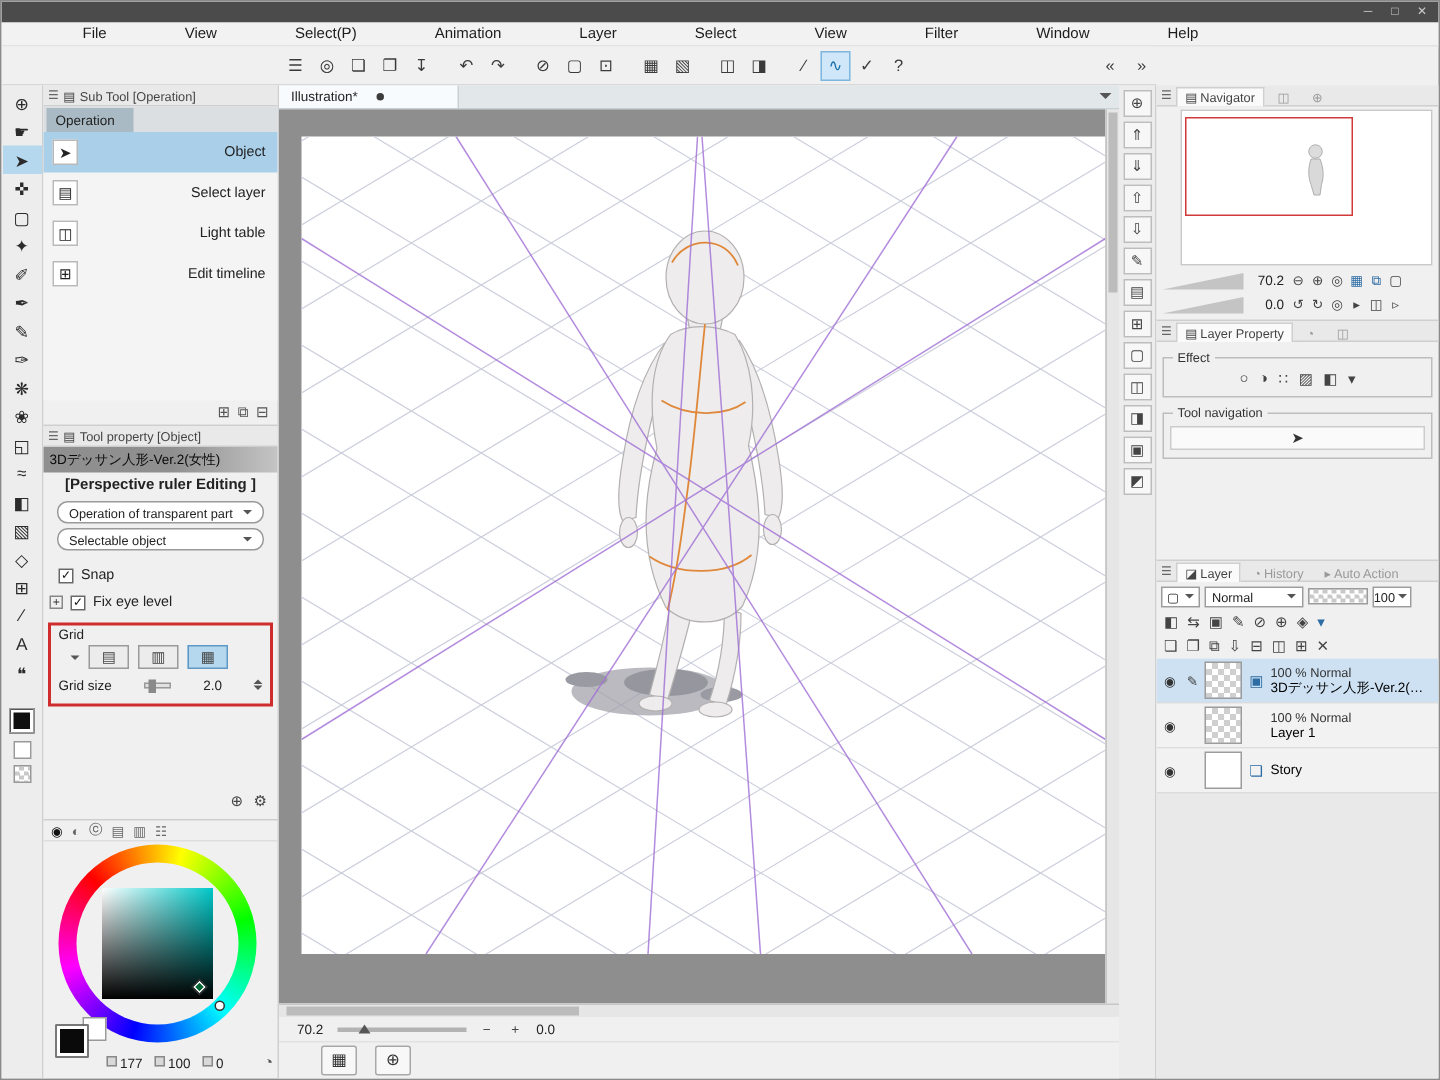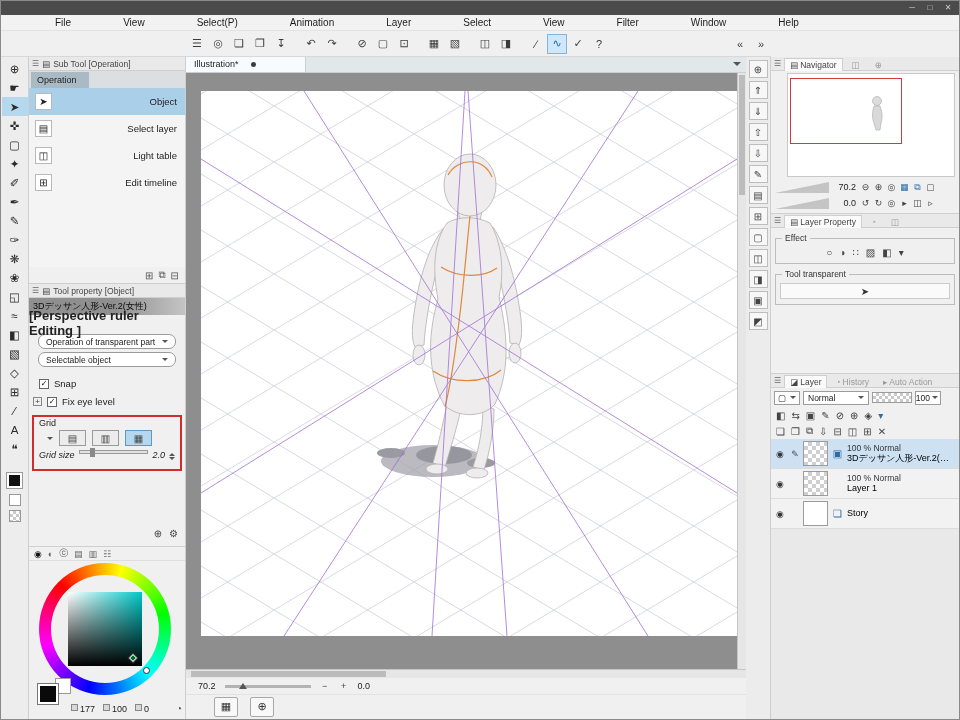--- a/index.html
+++ b/index.html
@@ -43,34 +43,34 @@
   .sub-list{flex:1;background:#f4f4f4;}
   .sub-item{height:27px;display:flex;align-items:center;padding:0 8px 0 6px;font-size:9.5px;}
   .sub-item .sicon{width:17px;height:17px;border:1px solid #b9b9b9;background:#fff;display:flex;align-items:center;justify-content:center;font-size:10px;}
   .sub-item .slabel{margin-left:auto;}
   .sub-item.selected{background:#a9cfe9;}
   .sub-foot{height:16px;display:flex;justify-content:flex-end;gap:5px;padding-right:6px;align-items:center;font-size:10px;color:#555;}
 
   
   .toolprop{position:absolute;left:28px;top:282px;width:157px;height:263px;background:#f0f0f0;border-right:1px solid #cfcfcf;border-top:1px solid #cfcfcf;}
   .tp-title{height:17px;background:linear-gradient(90deg,#8f8f8f 0 55%,#c4c4c4);display:flex;align-items:center;padding:0 4px;font-size:9px;color:#0a0a0a;white-space:nowrap;overflow:hidden;}
-  .tp-mode{height:16px;display:flex;align-items:center;justify-content:center;font-weight:bold;font-size:13px;}
+  .tp-mode{height:16px;display:flex;align-items:center;justify-content:center;font-weight:bold;font-size:10px;}
   .tp-select{width:138px;height:15px;margin:3px auto 0;background:#fff;border:1px solid #9a9a9a;border-radius:7px;display:flex;align-items:center;padding:0 7px;font-size:8.5px;white-space:nowrap;}
   .tp-select::after{content:"";width:0;height:0;border:3px solid transparent;border-top-color:#555;margin-left:auto;margin-top:3px;}
   .tp-check{display:flex;align-items:center;gap:5px;padding-left:10px;margin-top:11px;font-size:9.5px;}
   .tp-check.second{margin-top:7px;padding-left:4px;}
   .chk{width:10px;height:10px;border:1px solid #666;background:#fff;display:flex;align-items:center;justify-content:center;font-size:8px;color:#111;}
   .plusbox{width:9px;height:9px;border:1px solid #888;display:flex;align-items:center;justify-content:center;font-size:8px;color:#333;}
   .grid-box{margin:8px 3px 0;border:2px solid #cf2d2d;padding:1px 5px 6px;}
   .grid-label{font-size:9px;}
   .grid-btn-row{display:flex;align-items:center;gap:6px;margin:2px 0 4px 8px;}
   .grid-caret{width:0;height:0;border:3px solid transparent;border-top-color:#555;margin-top:3px;}
   .grid-btn{width:27px;height:16px;border:1px solid #9a9a9a;background:#ececec;display:flex;align-items:center;justify-content:center;font-size:10px;color:#444;}
   .grid-btn.active{background:#b5d8ee;border-color:#5f98c5;}
-  .grid-size-row{display:flex;align-items:flex-start;gap:4px;font-size:9px;font-style:italic;}
+  .grid-size-row{display:flex;align-items:center;gap:21px;font-size:9px;}
   .gslider{flex:1;height:4px;border:1px solid #9a9a9a;background:#e2e2e2;position:relative;}
   .gslider::after{content:"";position:absolute;left:16%;top:-3px;width:5px;height:9px;background:#8a8a8a;}
   .spin{display:flex;flex-direction:column;gap:1px;}
   .spin i{width:0;height:0;border:3px solid transparent;}
   .spin i.up{border-bottom-color:#555;}
   .spin i.down{border-top-color:#555;}
   .tp-foot{position:absolute;right:6px;bottom:146px;display:flex;gap:7px;font-size:10px;color:#444;}
   
   .toolprop{display:block;position:absolute;}
   .tp-foot{position:absolute;left:28px;top:527px;width:157px;justify-content:flex-end;padding-right:8px;}
@@ -566,21 +566,21 @@
 
         <span>○</span>
             <span>◑</span>
             <span>∷</span>
             <span>▨</span>
             <span>◧</span>
             <span>▾</span>
           </div>
       </div>
       <div class="fieldset">
-        <span class="legend">Tool transparent</span>
+        <span class="legend">Tool navigation</span>
         <div class="tn-bar">
           <span>➤</span>
         </div>
       </div>
     </div>
 
     <div class="layerpanel">
       <div class="phead">
         <span class="burger">☰</span>
         <span style="display:flex;gap:2px">

